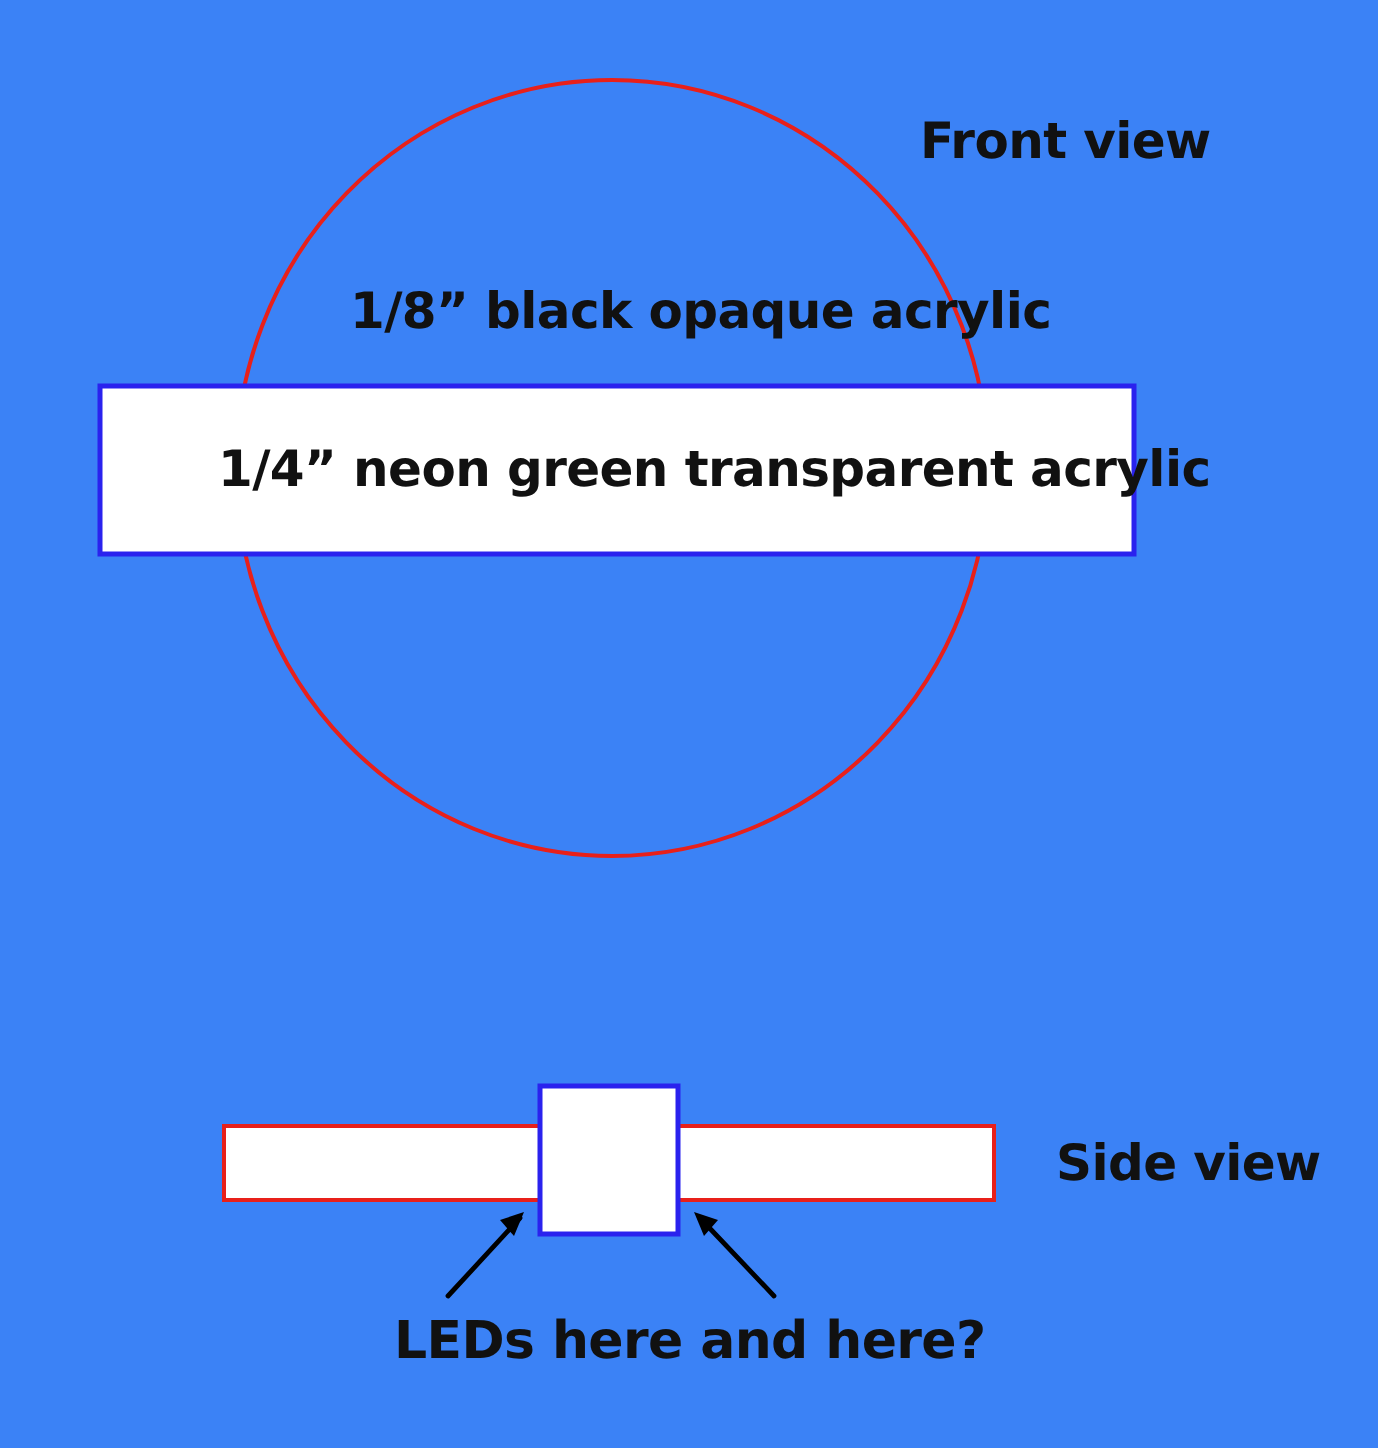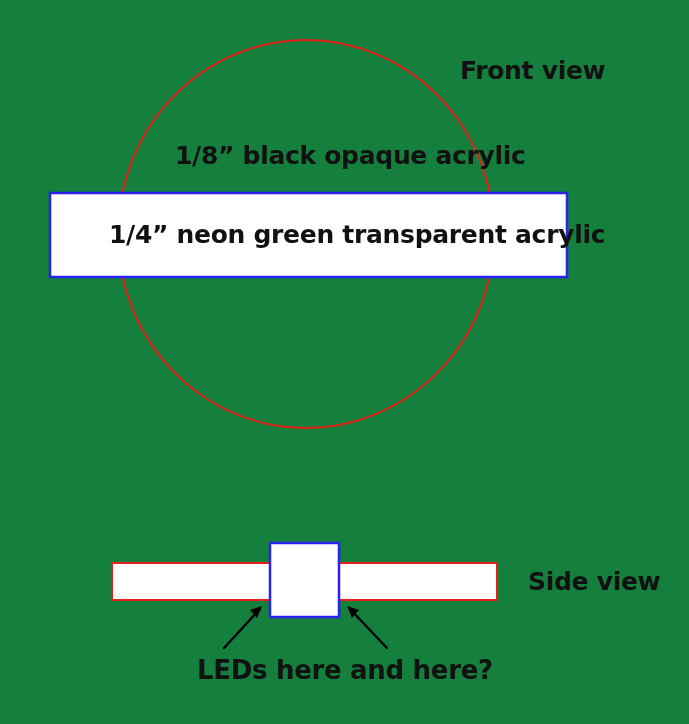--- a/index.html
+++ b/index.html
@@ -10,21 +10,21 @@
   body {
     width: 689px;
     height: 724px;
     font-family: "DejaVu Sans", sans-serif;
     overflow: hidden;
   }
   #diagram-root {
     position: relative;
     width: 689px;
     height: 724px;
-    background: #15803d;
+    background: #3b82f6;
   }
   #sketch-svg {
     position: absolute;
     left: 0;
     top: 0;
     width: 689px;
     height: 724px;
     display: block;
   }
   .sketch-label {

